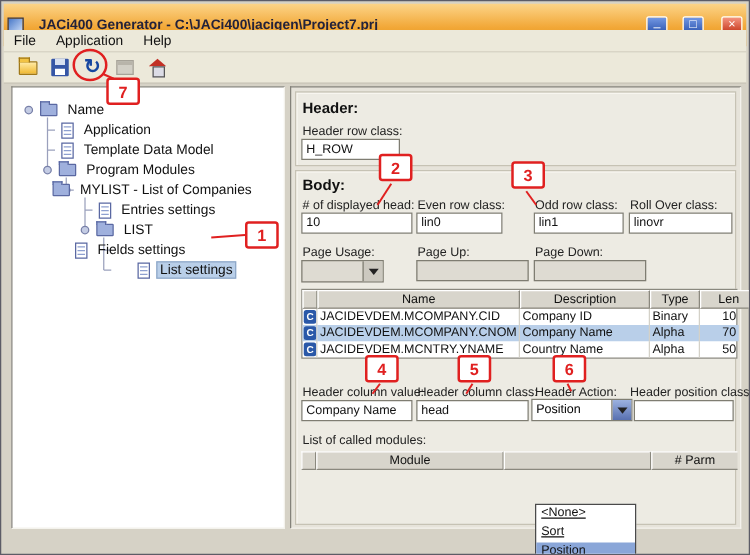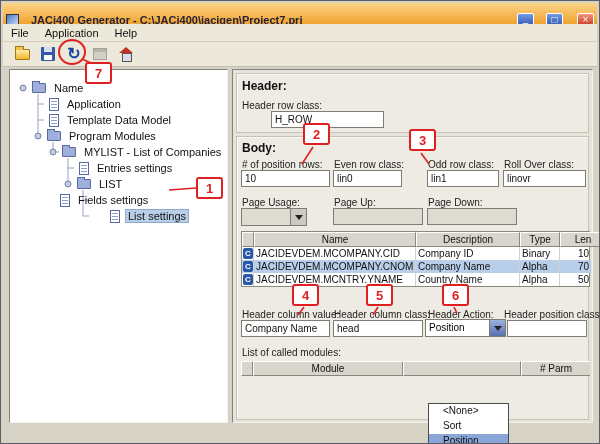--- a/index.html
+++ b/index.html
@@ -103,21 +103,21 @@
   .trowt.sel .dcell { background:#b9cfe9; }
   .c-badge { width:11px; height:11px; background:#2a58a8; color:#fff; font-size:8px;
     font-weight:bold; border-radius:2px; display:flex; align-items:center; justify-content:center; }
   .num { justify-content:flex-end; }
 
   .mod-header { position:absolute; left:4px; top:224px; width:349px; display:flex; }
 
   
   .ddlist { position:absolute; left:191px; top:266px; width:81px; background:#fff;
     border:1px solid #4a4a4a; z-index:30; }
-  .dditem { height:15px; font-size:10px; padding:1px 14px; color:#111; }
+  .dditem { height:15px; font-size:10px; padding:1px 4px; color:#111;text-decoration:underline; }
   .dditem.hl { background:#8aa6d8; }
 
   
   .callout { position:absolute; width:27px; height:22px; background:#fff;
     border:2px solid #e02020; border-radius:3px; color:#e02020; font-weight:bold;
     font-size:13px; display:flex; align-items:center; justify-content:center; z-index:41; }
   .overlay { position:absolute; left:0; top:0; z-index:40; pointer-events:none; }
 </style>
 </head>
 <body>
@@ -193,21 +193,21 @@
         <span class="tlabel">Application</span>
       </div>
       <div class="trow" style="padding-left:37px">
         <span class="t-doc"></span>
         <span class="tlabel">Template Data Model</span>
       </div>
       <div class="trow" style="padding-left:37px">
         <span class="t-folder"></span>
         <span class="tlabel">Program Modules</span>
       </div>
-      <div class="trow" style="padding-left:52px">
+      <div class="trow" style="padding-left:32px">
         <span class="t-folder"></span>
         <span class="tlabel">MYLIST - List of Companies</span>
       </div>
       <div class="trow" style="padding-left:67px">
         <span class="t-doc"></span>
         <span class="tlabel">Entries settings</span>
       </div>
       <div class="trow" style="padding-left:67px">
         <span class="t-folder"></span>
         <span class="tlabel">LIST</span>
@@ -221,27 +221,27 @@
         <span class="tlabel sel">List settings</span>
       </div>
     </div>
   </div>
 
   <div class="right-panel">
 
     <div class="group grp-header">
       <div class="gtitle" style="left:5px;top:5px">Header:</div>
       <div class="lbl" style="left:5px;top:26px">Header row class:</div>
-      <input class="txt" style="left: 4px; top: 37px; width: 113px; margin-left: 30px;" value="H_ROW">
+      <input class="txt" style="left: 4px; top: 37px; width: 79px;" value="H_ROW">
     </div>
 
     <div class="group grp-body">
       <div class="gtitle" style="left:5px;top:4px">Body:</div>
 
-      <div class="lbl" style="left:5px;top:22px"># of position rows:</div>
+      <div class="lbl" style="left:5px;top:22px"># of displayed head:</div>
       <div class="lbl" style="left:97px;top:22px">Even row class:</div>
       <div class="lbl" style="left:191px;top:22px">Odd row class:</div>
       <div class="lbl" style="left:267px;top:22px">Roll Over class:</div>
 
       <input class="txt" style="left: 4px; top: 33px; width: 89px;" value="10">
       <input class="txt" style="left: 96px; top: 33px; width: 69px;" value="lin0">
       <input class="txt" style="left: 190px; top: 33px; width: 72px;" value="lin1">
       <input class="txt" style="left: 266px; top: 33px; width: 83px;" value="linovr">
 
       <div class="lbl" style="left:5px;top:60px">Page Usage:</div>

